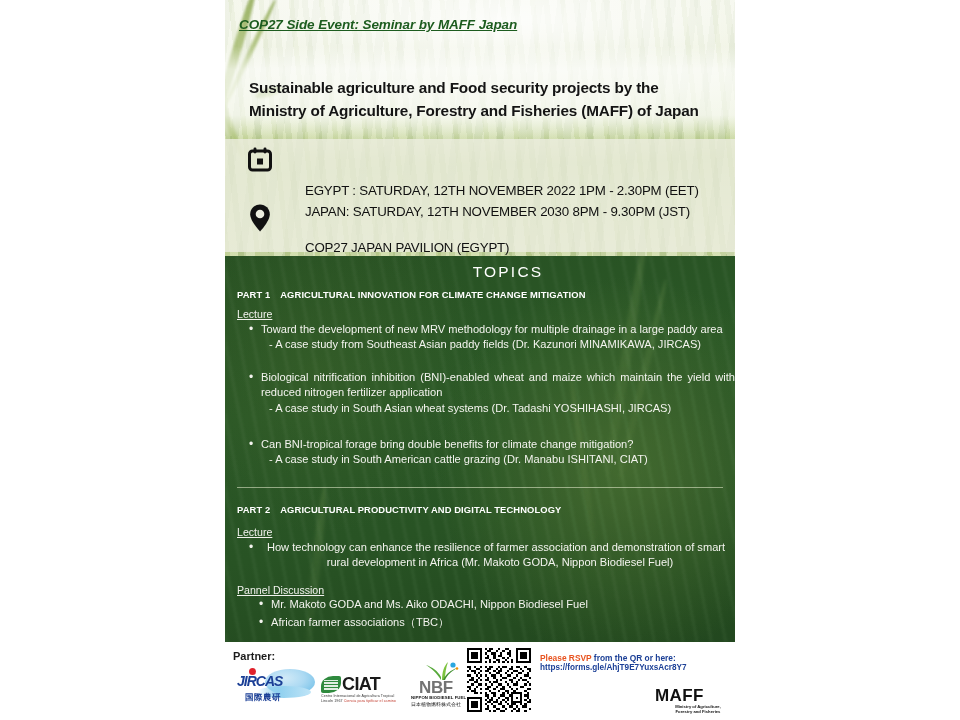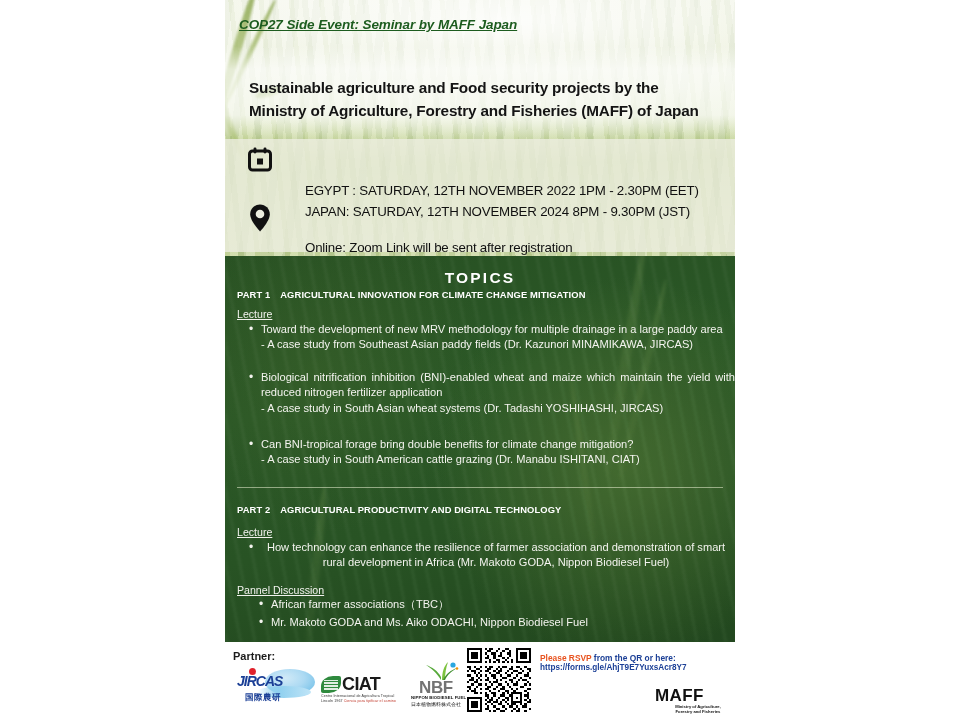--- a/index.html
+++ b/index.html
@@ -159,27 +159,28 @@
   }
   .tb1 { left: 396px; top: -18px; width: 10px; height: 240px; transform: rotate(9deg); }
   .tb2 { left: 414px; top: 20px;  width: 7px;  height: 210px; transform: rotate(13deg); }
   .tb3 { left: 356px; top: 120px; width: 6px;  height: 190px; transform: rotate(-8deg); }
   .tb4 { left: 86px;  top: 230px; width: 9px;  height: 170px; transform: rotate(6deg); }
 
   .topics-inner { position: absolute; inset: 0; }
 
   .topics-heading {
     position: absolute;
-    left: 0; top: 13px;
+    left: 0; top: 7px;
     width: 510px;
     text-align: center;
     color: #ffffff;
     font-size: 15.5px;
     letter-spacing: 2.2px;
-    font-weight: bold;
+    font-weight: normal;
+    padding-left: 28px;
   }
 
   .part-head {
     position: absolute;
     left: 12px;
     color: #ffffff;
     font-size: 9.4px;
     font-weight: bold;
     letter-spacing: 0.1px;
     white-space: nowrap;
@@ -213,20 +214,21 @@
   .blist li::before {
     content: "\2022";
     position: absolute;
     left: -12px;
     top: -0.5px;
     font-size: 12px;
     color: #f4f4ef;
   }
   .blist li .sub {
     display: block;
+    margin-left: 8px;
     white-space: nowrap;
   }
 
   #b1 { left: 12px; top: 66px;  width: 480px; }
   #b2 { left: 12px; top: 114px; width: 474px; }
   #b3 { left: 12px; top: 181px; width: 474px; }
   #b4 { left: 12px; top: 284px; width: 470px; text-align: center; }
   #b5 { left: 22px; top: 341px; width: 460px; }
 
   #b2 li .just { text-align: justify; text-align-last: justify; display: block; }
@@ -393,32 +395,33 @@
         <span class="info-icon">
           <svg width="26" height="30" viewBox="0 0 26 30">
             <rect x="2.5" y="5" width="21" height="19" rx="3" ry="3" fill="none" stroke="#111" stroke-width="3"></rect>
             <rect x="6.5" y="1.5" width="3" height="6" rx="1.4" fill="#111"></rect>
             <rect x="16.5" y="1.5" width="3" height="6" rx="1.4" fill="#111"></rect>
             <rect x="10" y="12.5" width="6" height="6" fill="#111"></rect>
           </svg>
         </span>
         <span class="info-text">
           <span>EGYPT : SATURDAY, 12TH NOVEMBER 2022 1PM - 2.30PM (EET)</span>
-          <span>JAPAN: SATURDAY, 12TH NOVEMBER 2024 8PM - 9.30PM (JST)</span>
+          <span>JAPAN: SATURDAY, 12TH NOVEMBER 2030 8PM - 9.30PM (JST)</span>
         </span>
       </div>
 
       <div class="info-row venue">
         <span class="info-icon">
           <svg width="26" height="30" viewBox="0 0 26 30">
             <path d="M13 1.5C7.5 1.5 3.2 5.8 3.2 11.2c0 7 9.8 17.3 9.8 17.3s9.8-10.3 9.8-17.3C22.8 5.8 18.5 1.5 13 1.5z" fill="#111"></path>
             <circle cx="13" cy="11" r="4.3" fill="#eceee0"></circle>
           </svg>
         </span>
         <span class="info-text">
+          <span>COP27 JAPAN PAVILION (EGYPT)</span>
           <span>Online: Zoom Link will be sent after registration</span>
         </span>
       </div>
     </div>
 
     <div class="topics">
       <div class="topics-blades"></div>
       <div class="topics-blade tb1"></div>
       <div class="topics-blade tb2"></div>
       <div class="topics-blade tb3"></div>
@@ -466,24 +469,24 @@
           <li>
             <span>How technology can enhance the resilience  of farmer association and demonstration of smart</span>
             <span class="sub">rural development in Africa (Mr. Makoto GODA, Nippon Biodiesel Fuel)</span>
           </li>
         </ul>
 
         <div class="sub-head pd">Pannel Discussion</div>
 
         <ul class="blist" id="b5">
           <li>
-            <span>African farmer associations（TBC）</span>
+            <span>Mr. Makoto GODA and Ms. Aiko ODACHI, Nippon Biodiesel Fuel</span>
           </li>
           <li>
-            <span>Mr. Makoto GODA and Ms. Aiko ODACHI, Nippon Biodiesel Fuel</span>
+            <span>African farmer associations（TBC）</span>
           </li>
         </ul>
 
       </div>
     </div>
 
     <div class="footer">
 
       <div class="partner-label">Partner:</div>
 

